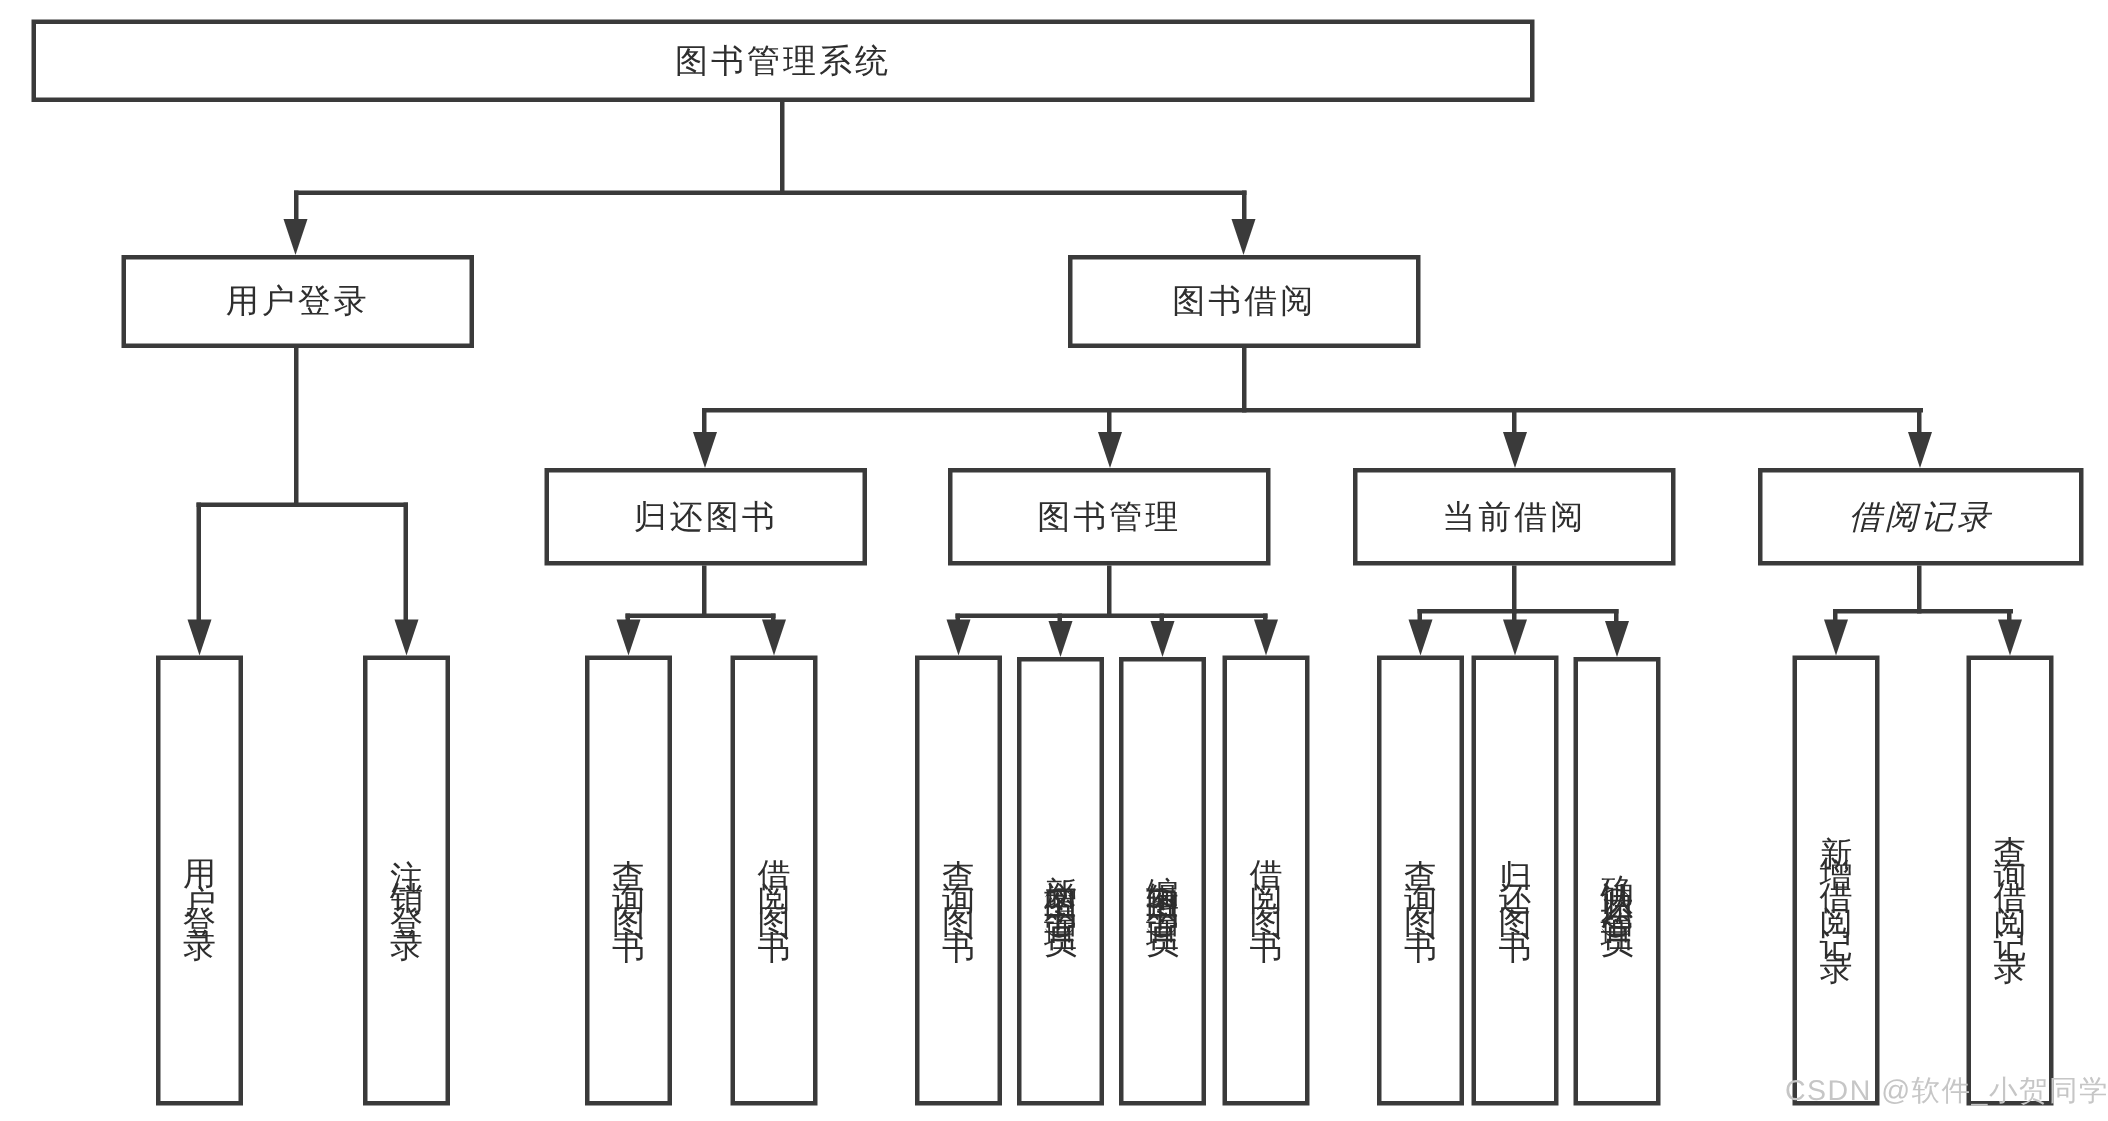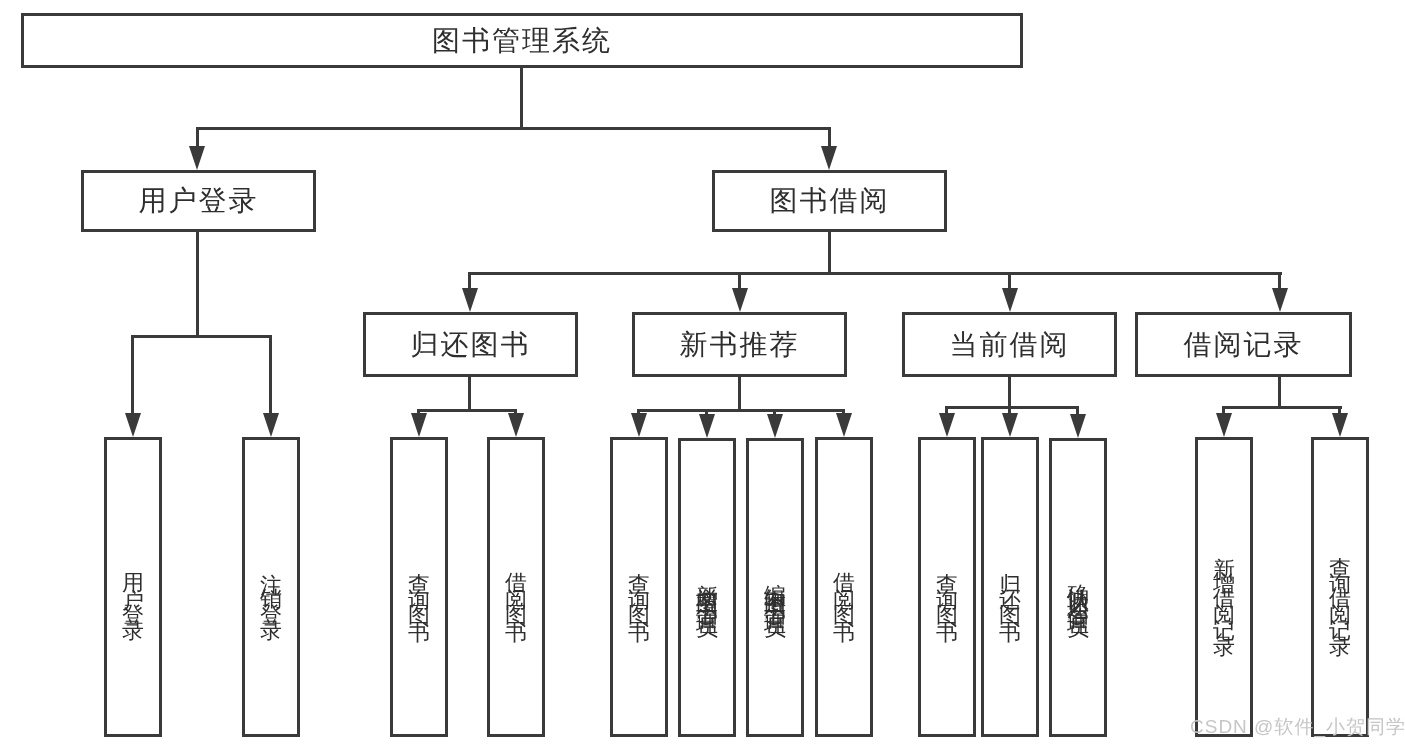--- a/index.html
+++ b/index.html
@@ -5,21 +5,21 @@
   html,body{margin:0;padding:0;background:#ffffff;}
   .stage{
     position:relative;width:1405px;height:747px;background:#ffffff;overflow:hidden;
     font-family:"Liberation Sans","DejaVu Sans",sans-serif;color:#2e2e2e;
   }
   
   .box{
     position:absolute;box-sizing:border-box;border:3px solid #3a3a3a;background:#ffffff;
     display:flex;align-items:center;justify-content:center;
   }
-  .box .lbl{font-size:28px;letter-spacing:2px;color:#2e2e2e;white-space:nowrap;}
+  .box .lbl{font-size:22px;letter-spacing:2px;color:#2e2e2e;white-space:nowrap;}
   .leaf .lbl{
     writing-mode:vertical-rl;text-orientation:mixed;
     font-size:22px;letter-spacing:0.72em;line-height:1;white-space:nowrap;
   }
   .leaf .lbl.long{letter-spacing:0.22em;}
   
   .h,.v{position:absolute;background:#3a3a3a;}
   .h{height:3px;}
   .v{width:3px;}
   .arr{
@@ -45,26 +45,26 @@
     <span class="lbl">用户登录</span>
   </div>
   <div class="box" style="left:712px;top:170px;width:235px;height:62px;">
     <span class="lbl">图书借阅</span>
   </div>
 
   <div class="box" style="left:363px;top:312px;width:215px;height:65px;">
     <span class="lbl">归还图书</span>
   </div>
   <div class="box" style="left:632px;top:312px;width:215px;height:65px;">
-    <span class="lbl">新书推荐</span>
+    <span class="lbl">图书管理</span>
   </div>
   <div class="box" style="left:902px;top:312px;width:215px;height:65px;">
     <span class="lbl">当前借阅</span>
   </div>
-  <div class="box" style="left:1135px;top:312px;width:217px;height:65px;">
+  <div class="box" style="left:1172px;top:312px;width:217px;height:65px;font-style:italic;">
     <span class="lbl">借阅记录</span>
   </div>
 
   <div class="box leaf" style="left:104px;top:437px;width:58px;height:300px;">
     <span class="lbl">用户登录</span>
   </div>
   <div class="box leaf" style="left:242px;top:437px;width:58px;height:300px;">
     <span class="lbl">注销登录</span>
   </div>
 

